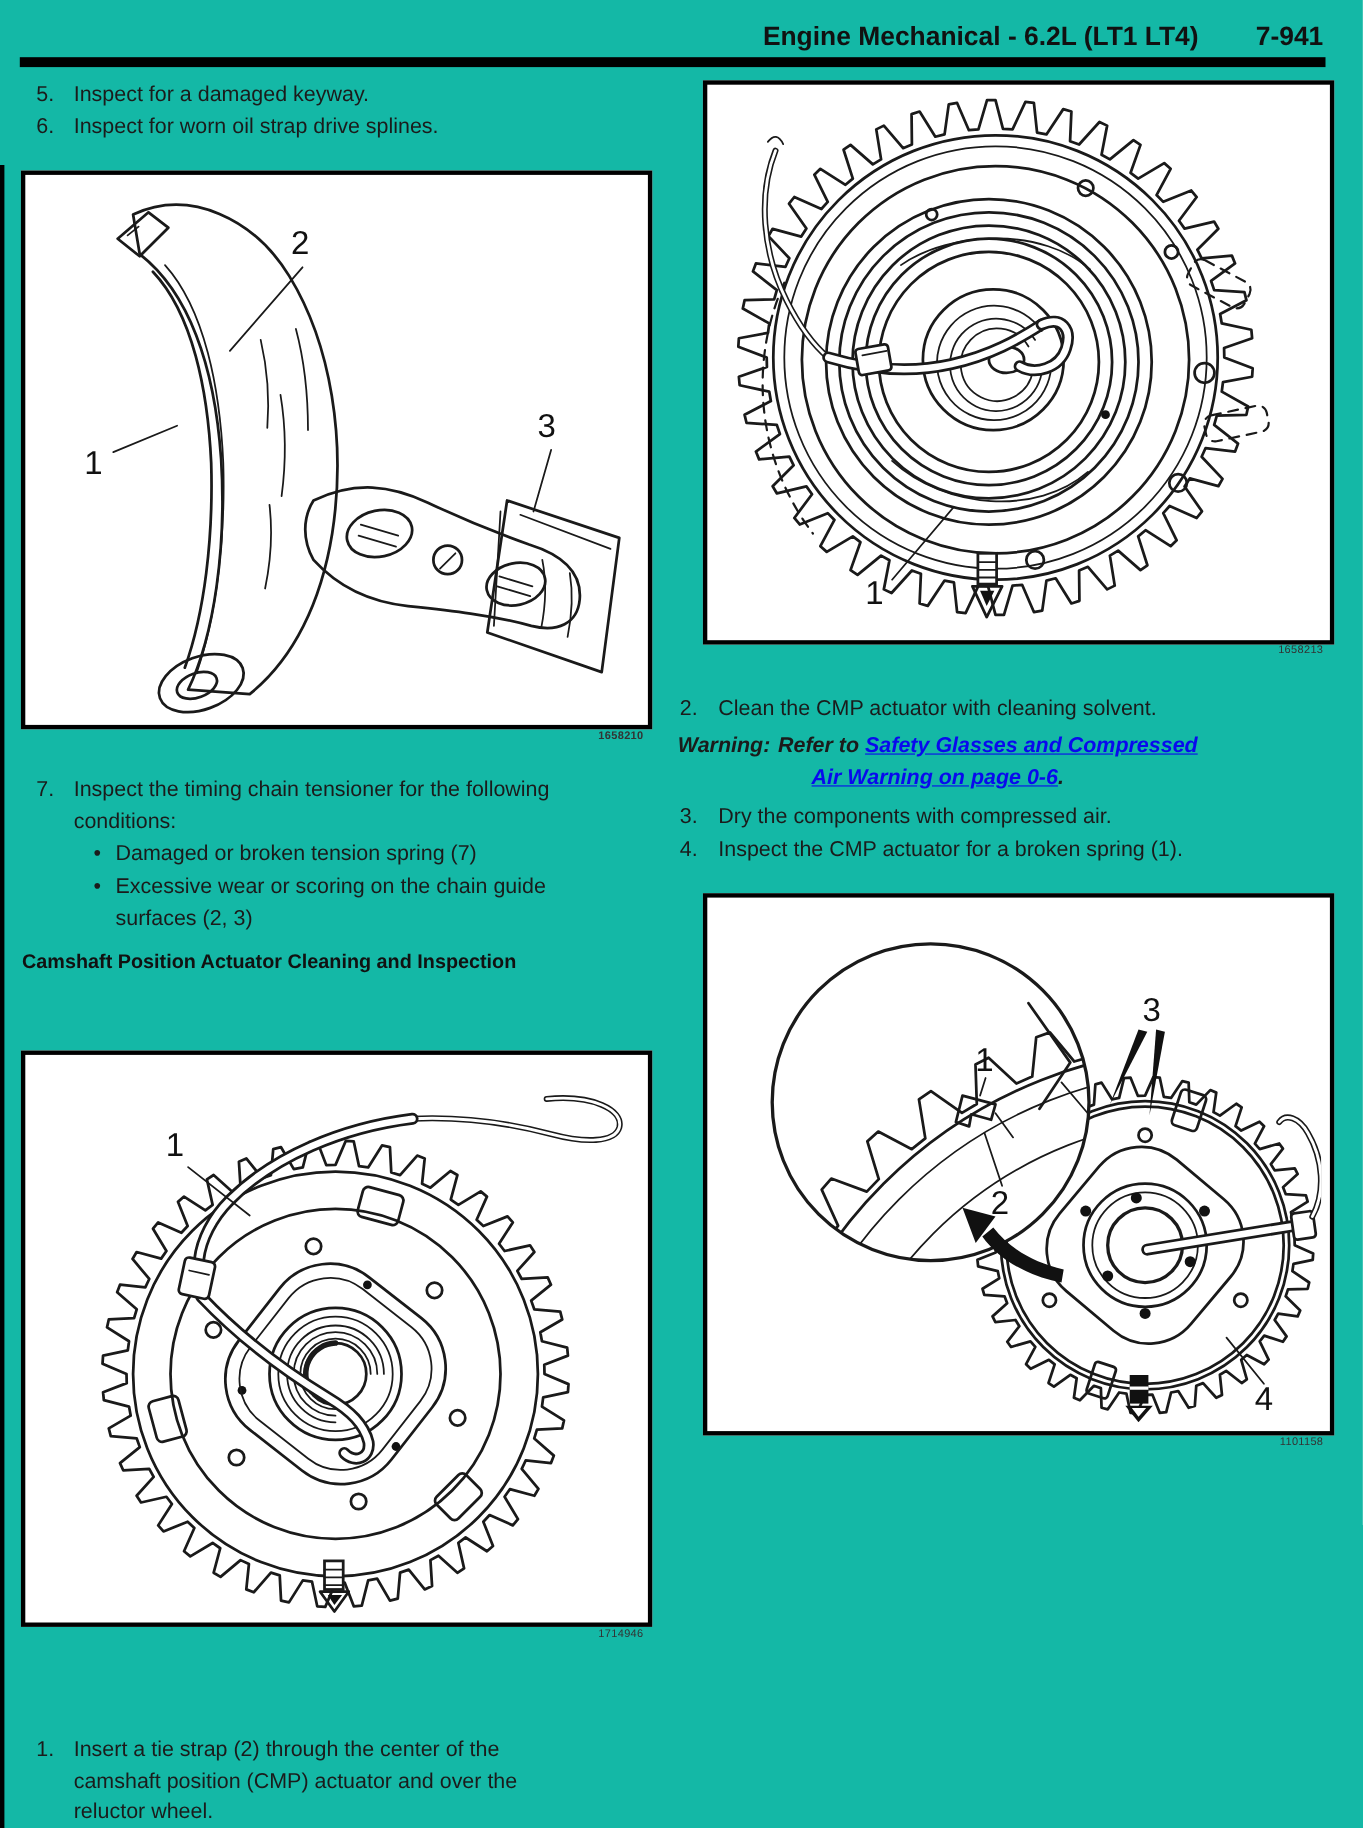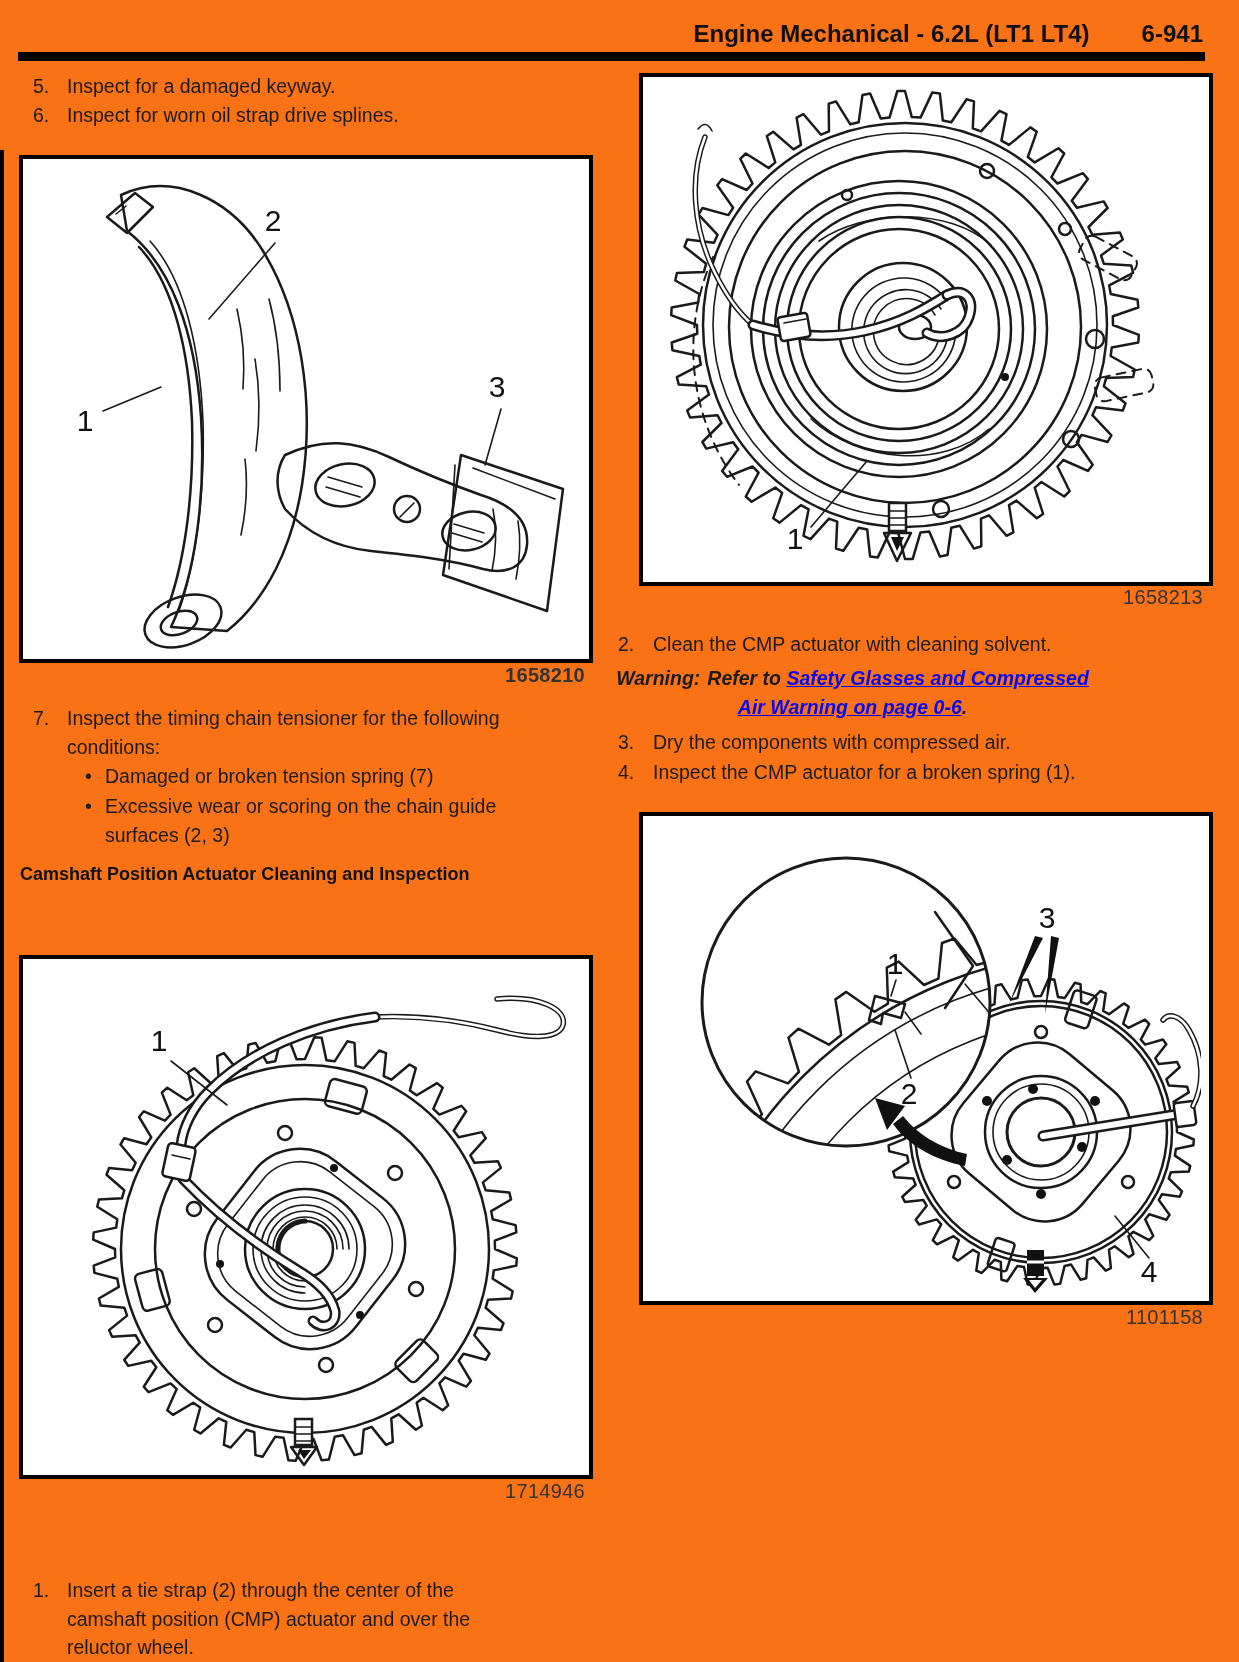--- a/index.html
+++ b/index.html
@@ -1,24 +1,24 @@
 <!DOCTYPE html>
 <html><head>
 <meta charset="utf-8">
 <style>
   html,body{margin:0;padding:0;background:#fff;}
-  .page{position:relative;width:1239px;height:1662px;background:#f97316;overflow:hidden;
+  .page{position:relative;width:1239px;height:1662px;background:#14b8a6;overflow:hidden;
         font-family:"Liberation Sans",sans-serif;color:#1b1b1b;}
   .edge{position:absolute;left:0;top:150px;width:4px;height:1512px;background:#000;}
   .hdr{position:absolute;top:20px;right:36px;display:flex;gap:52px;align-items:baseline;
        font-size:24px;font-weight:bold;color:#111;white-space:nowrap;}
   .rule{position:absolute;left:18px;top:52px;width:1187px;height:9px;background:#000;}
   .figbox{position:absolute;border:4px solid #000;background:#fff;}
   .figbox svg{display:block;}
-  .fignum{position:absolute;font-size:20px;letter-spacing:.3px;color:#333;}
+  .fignum{position:absolute;font-size:10px;letter-spacing:.3px;color:#333;}
   .step{position:absolute;display:flex;font-size:19.5px;line-height:28.5px;}
   .step .num{width:34px;flex:none;}
   .bul{position:absolute;display:flex;font-size:19.5px;line-height:28.5px;}
   .bul .dot{width:20px;flex:none;}
   .heading{position:absolute;font-size:18px;font-weight:bold;line-height:33.5px;color:#111;}
   .warn{position:absolute;margin:0;font-size:19.5px;line-height:28.5px;font-weight:bold;font-style:italic;text-align:center;}
   .warn .wlead{margin-left:7px;}
   .warn a{color:#0909ee;text-decoration:underline;font-weight:bold;font-style:italic;}
   
   .ln{fill:none;stroke:#1a1a1a;stroke-width:2.5;stroke-linecap:round;stroke-linejoin:round;}
@@ -34,21 +34,21 @@
 </style>
 </head>
 <body>
 
 <div class="page">
 
   <div class="edge"></div>
 
   <header class="hdr">
     <span>Engine Mechanical - 6.2L (LT1 LT4)</span>
-    <span>6-941</span>
+    <span>7-941</span>
   </header>
   <div class="rule"></div>
 
   <div class="step" style="left:33px;top:72px;">
     <span class="num">5.</span>
     <span class="txt" style="width:500px">Inspect for a damaged keyway.</span>
   </div>
   <div class="step" style="left:33px;top:101px;">
     <span class="num">6.</span>
     <span class="txt" style="width:500px">Inspect for worn oil strap drive splines.</span>

